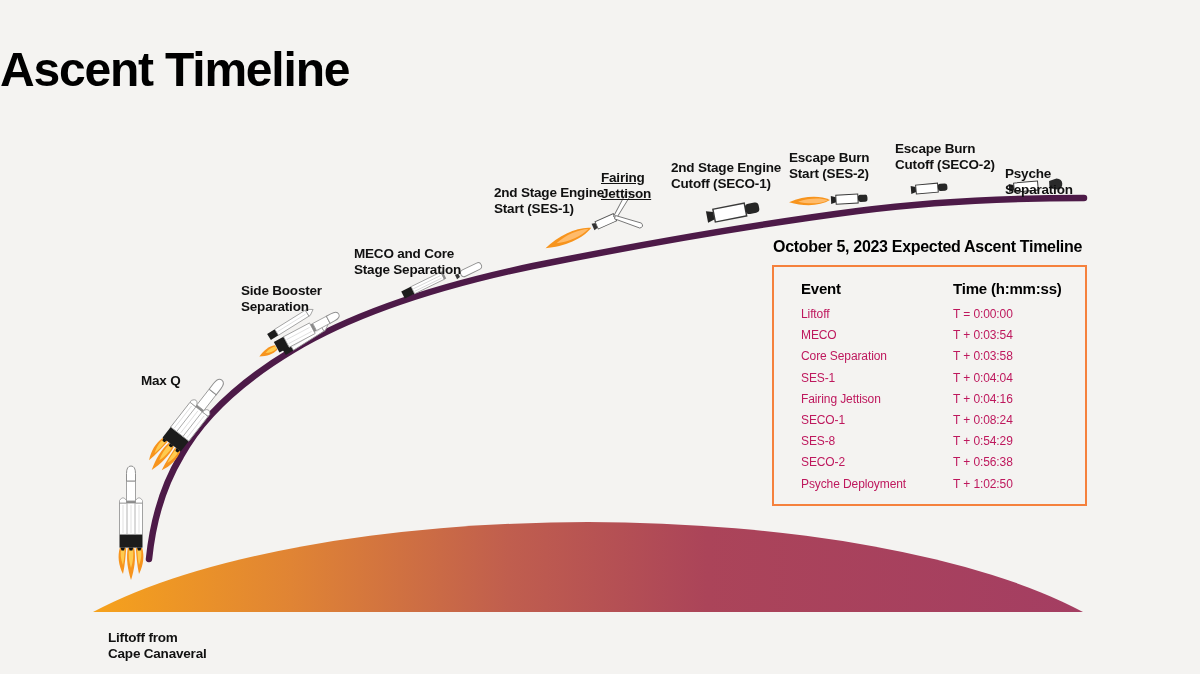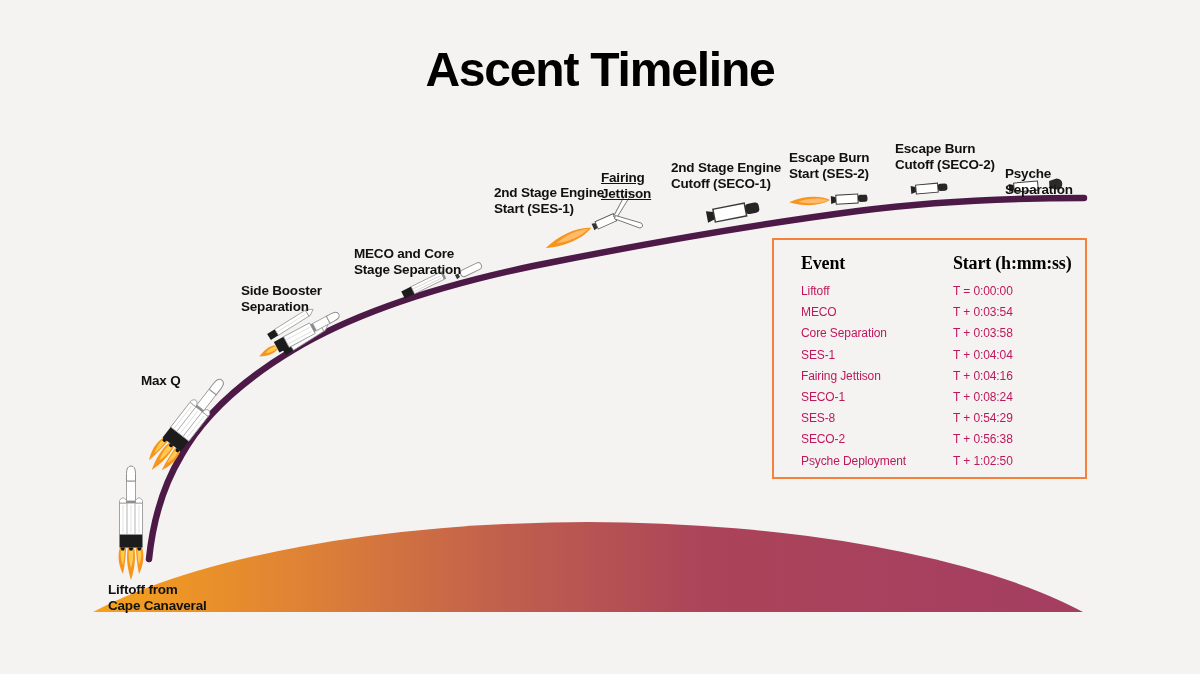--- a/index.html
+++ b/index.html
@@ -2,49 +2,48 @@
 <html><head>
 <meta charset="utf-8">
 <style>
   html,body{margin:0;padding:0;}
   body{
     width:1200px;height:674px;position:relative;overflow:hidden;
     background:#F4F3F1;color:#111;
     font-family:"Liberation Sans",sans-serif;
   }
   .title{
-    position:absolute;top:42px;left:0;width:1200px;text-align:center;
+    position:absolute;top:42px;left:0;width:1200px;text-align:left;
     font-size:48px;font-weight:700;letter-spacing:-1.2px;color:#000;margin:0;
   }
   .stage-canvas{position:absolute;left:0;top:0;}
   .lbl{
     position:absolute;font-weight:700;font-size:13.5px;line-height:1.18;
     letter-spacing:-0.2px;color:#111;white-space:pre-line;
   }
-  .lbl-liftoff{left:108px;top:582px;}
+  .lbl-liftoff{left:108px;top:630px;}
   .lbl-maxq{left:141px;top:373px;}
   .lbl-sidebooster{left:231px;top:283px;margin-left:10px;}
   .lbl-meco{left:354px;top:230px;margin-top:16px;}
   .lbl-ses1{left:494px;top:185px;}
   .lbl-fairing{left:601px;top:170px;text-decoration:underline;}
   .lbl-seco1{left:671px;top:160px;}
   .lbl-ses2{left:789px;top:150px;}
   .lbl-seco2{left:895px;top:141px;}
   .lbl-psyche{left:1005px;top:134px;margin-top:32px;}
   .timeline-panel{position:absolute;left:772px;top:238px;width:316px;}
   .tl-title{font-weight:700;font-size:16px;letter-spacing:-0.3px;margin:0 0 9px 1px;color:#000;}
   .tl-box{
     box-sizing:border-box;width:315px;height:241px;overflow:hidden;
     border:2.5px solid #F5813D;padding:13px 8px 0 27px;background:transparent;
   }
   .tl-box table{border-collapse:collapse;}
   .tl-box th{
-    text-align:left;font-size:18px;font-weight:700;padding:0 0 7px 0;color:#000;
+    text-align:left;font-size:15px;font-weight:700;padding:0 0 7px 0;color:#000;
     letter-spacing:-0.2px;
-    font-family:Liberation Serif, serif;
   }
   .tl-box td{
     font-size:12px;font-weight:400;padding:3.1px 0;line-height:15px;color:#be185d;
     letter-spacing:-0.1px;
   }
   .tl-box th:first-child,.tl-box td:first-child{width:152px;}
 </style>
 </head>
 <body>
 
@@ -193,26 +192,27 @@
 <div class="lbl lbl-seco1">2nd Stage Engine
 Cutoff (SECO-1)</div>
 <div class="lbl lbl-ses2">Escape Burn
 Start (SES-2)</div>
 <div class="lbl lbl-seco2">Escape Burn
 Cutoff (SECO-2)</div>
 <div class="lbl lbl-psyche">Psyche
 Separation</div>
 
 <div class="timeline-panel">
+  <div class="tl-title">October 5, 2023 Expected Ascent Timeline</div>
   <div class="tl-box">
     <table>
       <thead>
         <tr>
           <th>Event</th>
-          <th>Start (h:mm:ss)</th>
+          <th>Time (h:mm:ss)</th>
         </tr>
       </thead>
       <tbody>
         <tr>
             <td>Liftoff</td>
             <td>T = 0:00:00</td>
           </tr>
         <tr>
             <td>MECO</td>
             <td>T + 0:03:54</td>

